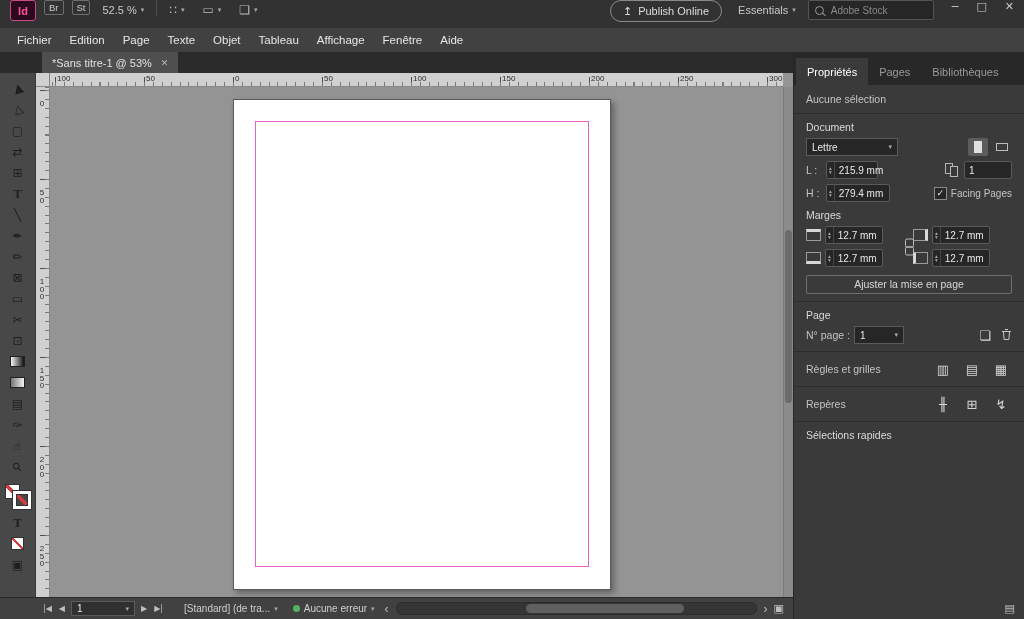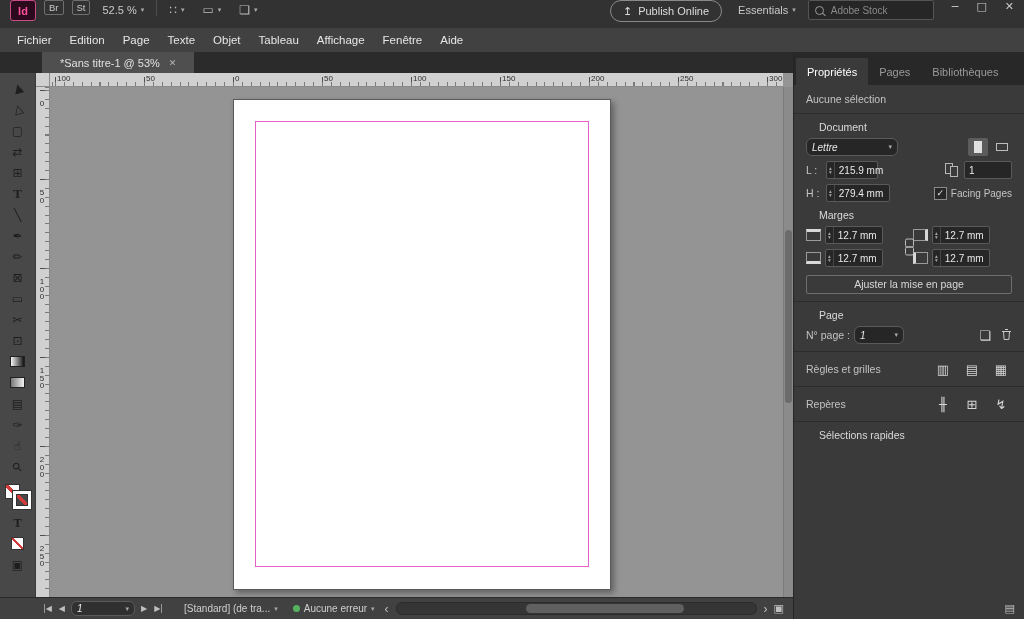--- a/index.html
+++ b/index.html
@@ -24,21 +24,21 @@
   .search input{background:transparent;border:none;outline:none;color:#bbb;font-size:10px;width:85px;font-family:inherit;}
   .search input::placeholder{color:#8a8a8a;}
   .win{display:flex;align-items:center;gap:18px;margin-left:10px;color:#c9c9c9;font-size:11px;font-family:"DejaVu Sans",sans-serif;}
 
   
   .menubar{position:absolute;top:28px;left:0;right:0;height:24px;background:#414141;display:flex;align-items:center;padding:0 8px;box-sizing:border-box;color:#e6e6e6;font-size:11.5px;}
   .menu-item{padding:0 9px;height:100%;display:flex;align-items:center;}
 
   
   .tabbar{position:absolute;top:52px;left:0;width:793px;height:21px;background:#2b2b2b;display:flex;align-items:flex-end;}
-  .doc-tab{margin-left:42px;height:21px;background:#4f4f4f;color:#e0e0e0;font-size:11px;display:flex;align-items:center;gap:9px;padding:0 18px;}
+  .doc-tab{margin-left:42px;height:21px;background:#4f4f4f;color:#e0e0e0;font-size:11px;display:flex;align-items:center;gap:9px;padding:0 10px;}
   .tab-close{color:#b5b5b5;font-size:9px;font-family:"DejaVu Sans",sans-serif;}
 
   
   .workspace{position:absolute;top:73px;left:0;width:793px;bottom:22px;}
   .tools{position:absolute;left:0;top:0;width:36px;bottom:0;background:#484848;border-right:1px solid #3a3a3a;display:flex;flex-direction:column;align-items:center;padding-top:5px;box-sizing:border-box;overflow:hidden;}
   .tools-list,.tools-bottom{display:flex;flex-direction:column;align-items:center;}
   .tool{width:30px;height:21px;display:flex;align-items:center;justify-content:center;color:#1e1e1e;font-size:12px;font-family:"DejaVu Sans",sans-serif;}
   .tool-glyph{display:inline-block;}
   .rot-nw{transform:rotate(-105deg);}
   .rot-zoom{transform:rotate(-45deg);}
@@ -63,36 +63,36 @@
   .pasteboard{position:absolute;left:14px;top:14px;right:10px;bottom:0;background:#949494;overflow:hidden;}
   .page{position:absolute;left:183px;top:12px;width:378px;height:491px;background:#ffffff;border:1px solid #5a5a5a;box-sizing:border-box;box-shadow:3px 3px 6px rgba(0,0,0,0.35);}
   .margin-guides{position:absolute;left:21px;top:21px;right:21px;bottom:22px;border:1px solid #e561c8;}
   .v-scroll{position:absolute;right:0;top:14px;bottom:0;width:10px;background:#8b8b8b;border-left:1px solid #7c7c7c;box-sizing:border-box;}
   .v-scroll .thumb{position:absolute;left:1px;right:1px;top:28%;height:34%;background:#6b6b6b;border-radius:4px;}
 
   
   .statusbar{position:absolute;left:0;bottom:0;width:793px;height:22px;background:#414141;border-top:1px solid #2a2a2a;display:flex;align-items:center;gap:5px;padding:0 8px 0 42px;box-sizing:border-box;color:#cfcfcf;font-size:10px;}
   .nav-ic{font-size:8px;color:#bfbfbf;font-family:"DejaVu Sans",sans-serif;padding:0 1px;}
   .chev{font-size:12px;color:#bfbfbf;line-height:10px;}
-  .select{height:18px;background:#262626;border:1px solid #5a5a5a;border-radius:6px;display:flex;align-items:center;justify-content:space-between;padding:0 5px;box-sizing:border-box;font-size:10px;color:#e8e8e8;font-style:italic;}
+  .select{height:18px;background:#262626;border:1px solid #5a5a5a;border-radius:0;display:flex;align-items:center;justify-content:space-between;padding:0 5px;box-sizing:border-box;font-size:10px;color:#e8e8e8;}
   .select.sb{height:15px;background:#303030;}
   .sb-drop{display:flex;align-items:center;gap:4px;padding:0 5px;height:15px;color:#cfcfcf;}
   .dot{width:7px;height:7px;border-radius:50%;background:#55b35f;flex:none;}
   .h-scroll{flex:1;height:11px;background:#353535;border:1px solid #2c2c2c;border-radius:6px;position:relative;margin:0 2px;}
   .h-scroll .thumb{position:absolute;left:36%;width:44%;top:1px;bottom:1px;border-radius:5px;background:#606060;}
 
   
   .panel{position:absolute;right:0;top:52px;width:231px;bottom:0;background:#3a3a3a;border-left:1px solid #252525;box-sizing:border-box;color:#c4c4c4;font-size:10.5px;}
   .panel-tabs{background:#282828;display:flex;align-items:flex-end;height:33px;padding-left:2px;}
   .ptab{height:27px;display:flex;align-items:center;padding:0 11px;color:#9a9a9a;font-size:11px;}
   .ptab.active{background:#3a3a3a;color:#ffffff;}
   .panel-body{position:absolute;top:33px;left:0;right:0;bottom:0;padding:4px 12px;box-sizing:border-box;overflow:hidden;}
   .p-status{margin:4px 0 8px;color:#c4c4c4;}
   .hr{height:1px;background:#2c2c2c;margin:7px -12px;}
-  .section-title{color:#dadada;margin:7px 13px 5px;}
+  .section-title{color:#dadada;margin:7px 0 5px;}
   .prow{display:flex;align-items:center;gap:4px;margin:5px 0;}
   .ml-auto{margin-left:auto;display:flex;align-items:center;gap:4px;}
   .flabel{width:16px;color:#c4c4c4;}
   .num-field{display:flex;align-items:center;height:18px;background:#262626;border:1px solid #5a5a5a;border-radius:2px;box-sizing:border-box;}
   .stepper{display:flex;flex-direction:column;align-items:center;justify-content:center;font-size:5.5px;line-height:4.5px;color:#a5a5a5;padding:0 2px;border-right:1px solid #454545;height:100%;}
   .fval{padding:0 4px;font-size:10px;color:#e8e8e8;white-space:nowrap;}
   .orient{width:20px;height:18px;display:flex;align-items:center;justify-content:center;border-radius:2px;}
   .orient.active{background:#5c5c5c;}
   .orient .p{width:8px;height:12px;background:#e0e0e0;display:block;}
   .orient .l{width:12px;height:8px;border:1px solid #bdbdbd;display:block;box-sizing:border-box;}

